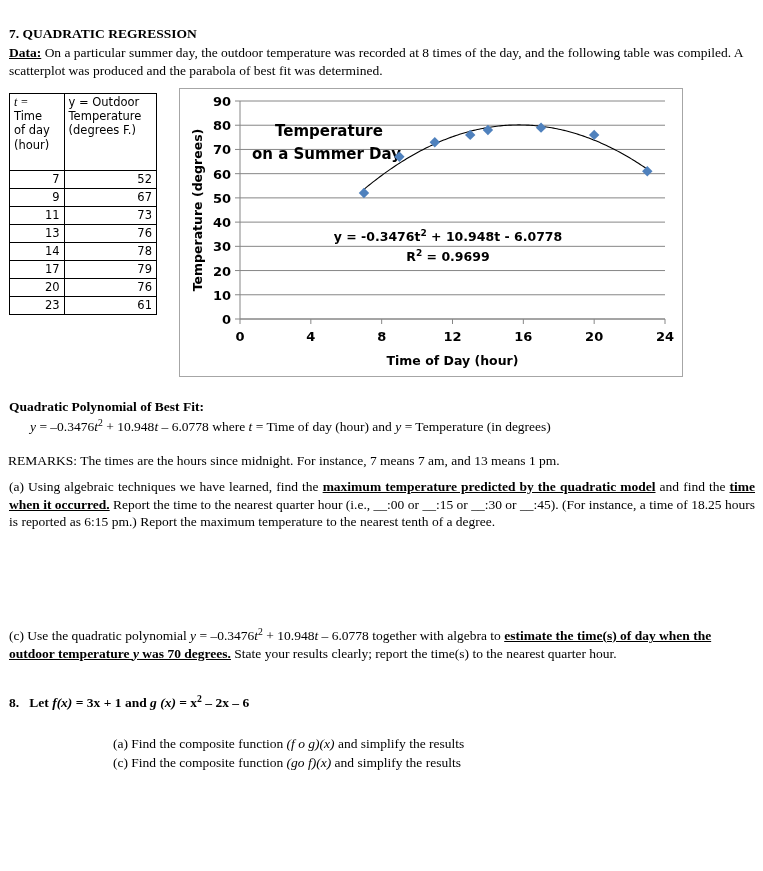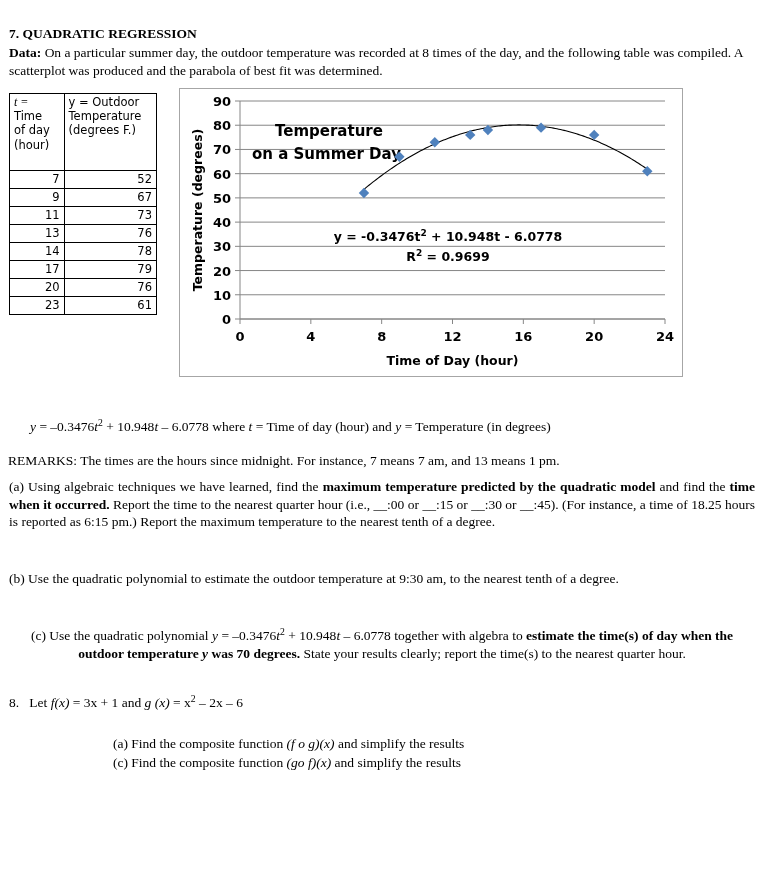--- a/index.html
+++ b/index.html
@@ -9,21 +9,21 @@
     font-family:"Liberation Serif",serif;
     color:#000;
     -webkit-font-smoothing:antialiased;
     overflow:hidden;
   }
   .page{position:relative;width:763px;height:871px;padding-left:36px;}
 
   
   .hdr{position:absolute;font-weight:bold;font-size:13.5px;}
   .para{position:absolute;font-size:13.5px;line-height:17.5px;text-align:left;}
-  b{font-weight:bold;}
+  b{font-weight:bold;text-decoration:underline;}
   i,.it{font-style:italic;}
   sup{font-size:.72em;vertical-align:super;line-height:0;}
 
   
   .tbl{
     position:absolute;left:9px;top:93px;width:148px;
     border-collapse:collapse;
     font-family:"DejaVu Sans","Liberation Sans",sans-serif;
     font-size:11.5px;
   }
@@ -173,40 +173,40 @@
         <polygon points="290.2083333333333,40.71111111111112 295.4083333333333,45.911111111111126 290.2083333333333,51.11111111111113 285.0083333333333,45.911111111111126" fill="#4F81BD"></polygon>
         <polygon points="307.9166666666667,35.86666666666666 313.1166666666667,41.06666666666666 307.9166666666667,46.266666666666666 302.7166666666667,41.06666666666666" fill="#4F81BD"></polygon>
         <polygon points="361.0416666666667,33.44444444444444 366.2416666666667,38.644444444444446 361.0416666666667,43.84444444444445 355.8416666666667,38.644444444444446" fill="#4F81BD"></polygon>
         <polygon points="414.1666666666667,40.71111111111112 419.3666666666667,45.911111111111126 414.1666666666667,51.11111111111113 408.9666666666667,45.911111111111126" fill="#4F81BD"></polygon>
         <polygon points="467.2916666666667,77.04444444444444 472.4916666666667,82.24444444444444 467.2916666666667,87.44444444444444 462.0916666666667,82.24444444444444" fill="#4F81BD"></polygon>
         <text x="268" y="152" text-anchor="middle" font-size="12.5" font-weight="bold" fill="#000"><tspan>y = -0.3476t</tspan><tspan dy="-5" font-size="9">2</tspan><tspan dy="5"> + 10.948t - 6.0778</tspan></text>
         <text x="268" y="172" text-anchor="middle" font-size="12.5" font-weight="bold" fill="#000"><tspan>R</tspan><tspan dy="-5" font-size="9">2</tspan><tspan dy="5"> = 0.9699</tspan></text>
       </svg>
   </div>
 
+  <div class="hdr" style="left:9px;top:399px;">Quadratic Polynomial of Best Fit:</div>
 
   <div class="para" style="left:30px;top:418px;width:730px;">
     <i>y</i><span> = –0.3476</span><i>t</i><sup>2</sup><span> + 10.948</span><i>t</i><span> – 6.0778</span><span>  where </span><i>t</i><span> = Time of day (hour) and </span><i>y</i><span> = Temperature (in degrees)</span>
   </div>
 
   <div class="para" style="left:8px;top:452px;width:746px;">
     <span>REMARKS:</span><span> The times are the hours since midnight. For instance, 7 means 7 am, and 13 means 1 pm.</span>
   </div>
 
   <div class="para" style="left:9px;top:478px;width:746px;text-align:justify;">
     <span>(a) Using algebraic techniques we have learned, find the </span><b>maximum temperature predicted by the quadratic model</b><span> and find the </span><b>time when it occurred.</b><span> Report the time to the nearest quarter hour (i.e., __:00 or __:15 or __:30 or __:45). (For instance, a time of 18.25 hours is reported as 6:15 pm.) Report the maximum temperature to the nearest tenth of a degree.</span>
   </div>
 
-  <div class="para" style="left:9px;top:570px;width:730px;">(b) Use the quadratic polynomial to estimate the outdoor temperature at 9:30 am, to the nearest tenth of a degree.</div>
-
-  <div class="para" style="left:9px;top:627px;width:746px;text-align:center;">
+
+  <div class="para" style="left:9px;top:627px;width:746px;">
     <span>(c) Use the quadratic polynomial </span><i>y</i><span> = –0.3476</span><i>t</i><sup>2</sup><span> + 10.948</span><i>t</i><span> – 6.0778  together with algebra to </span><b>estimate the time(s) of day when the outdoor temperature  </b><b><i>y</i></b><b> was 70 degrees.</b><span>  State your results clearly; report the time(s) to the nearest quarter hour.</span>
   </div>
 
-  <div class="para" style="left:9px;top:694px;width:600px;">
+  <div class="para" style="left:9px;top:694px;width:600px;font-weight:bold;">
     <span>8.</span>&nbsp;&nbsp;&nbsp;<span>Let </span><i>f</i><i>(x)</i><span> = 3x + 1 and  </span><i>g</i><i> (x)</i><span> = x</span><sup>2</sup><span> – 2x – 6</span>
   </div>
 
   <div class="para" style="left:113px;top:735px;width:560px;line-height:18.5px;">
     <div>
       <span>(a)</span><span> Find the composite function </span><i>(f o g)(x)</i><span> and simplify the results</span>
     </div>
     <div>
       <span>(c)</span><span> Find the composite function </span><i>(go f)(x)</i><span> and simplify the results</span>
     </div>

